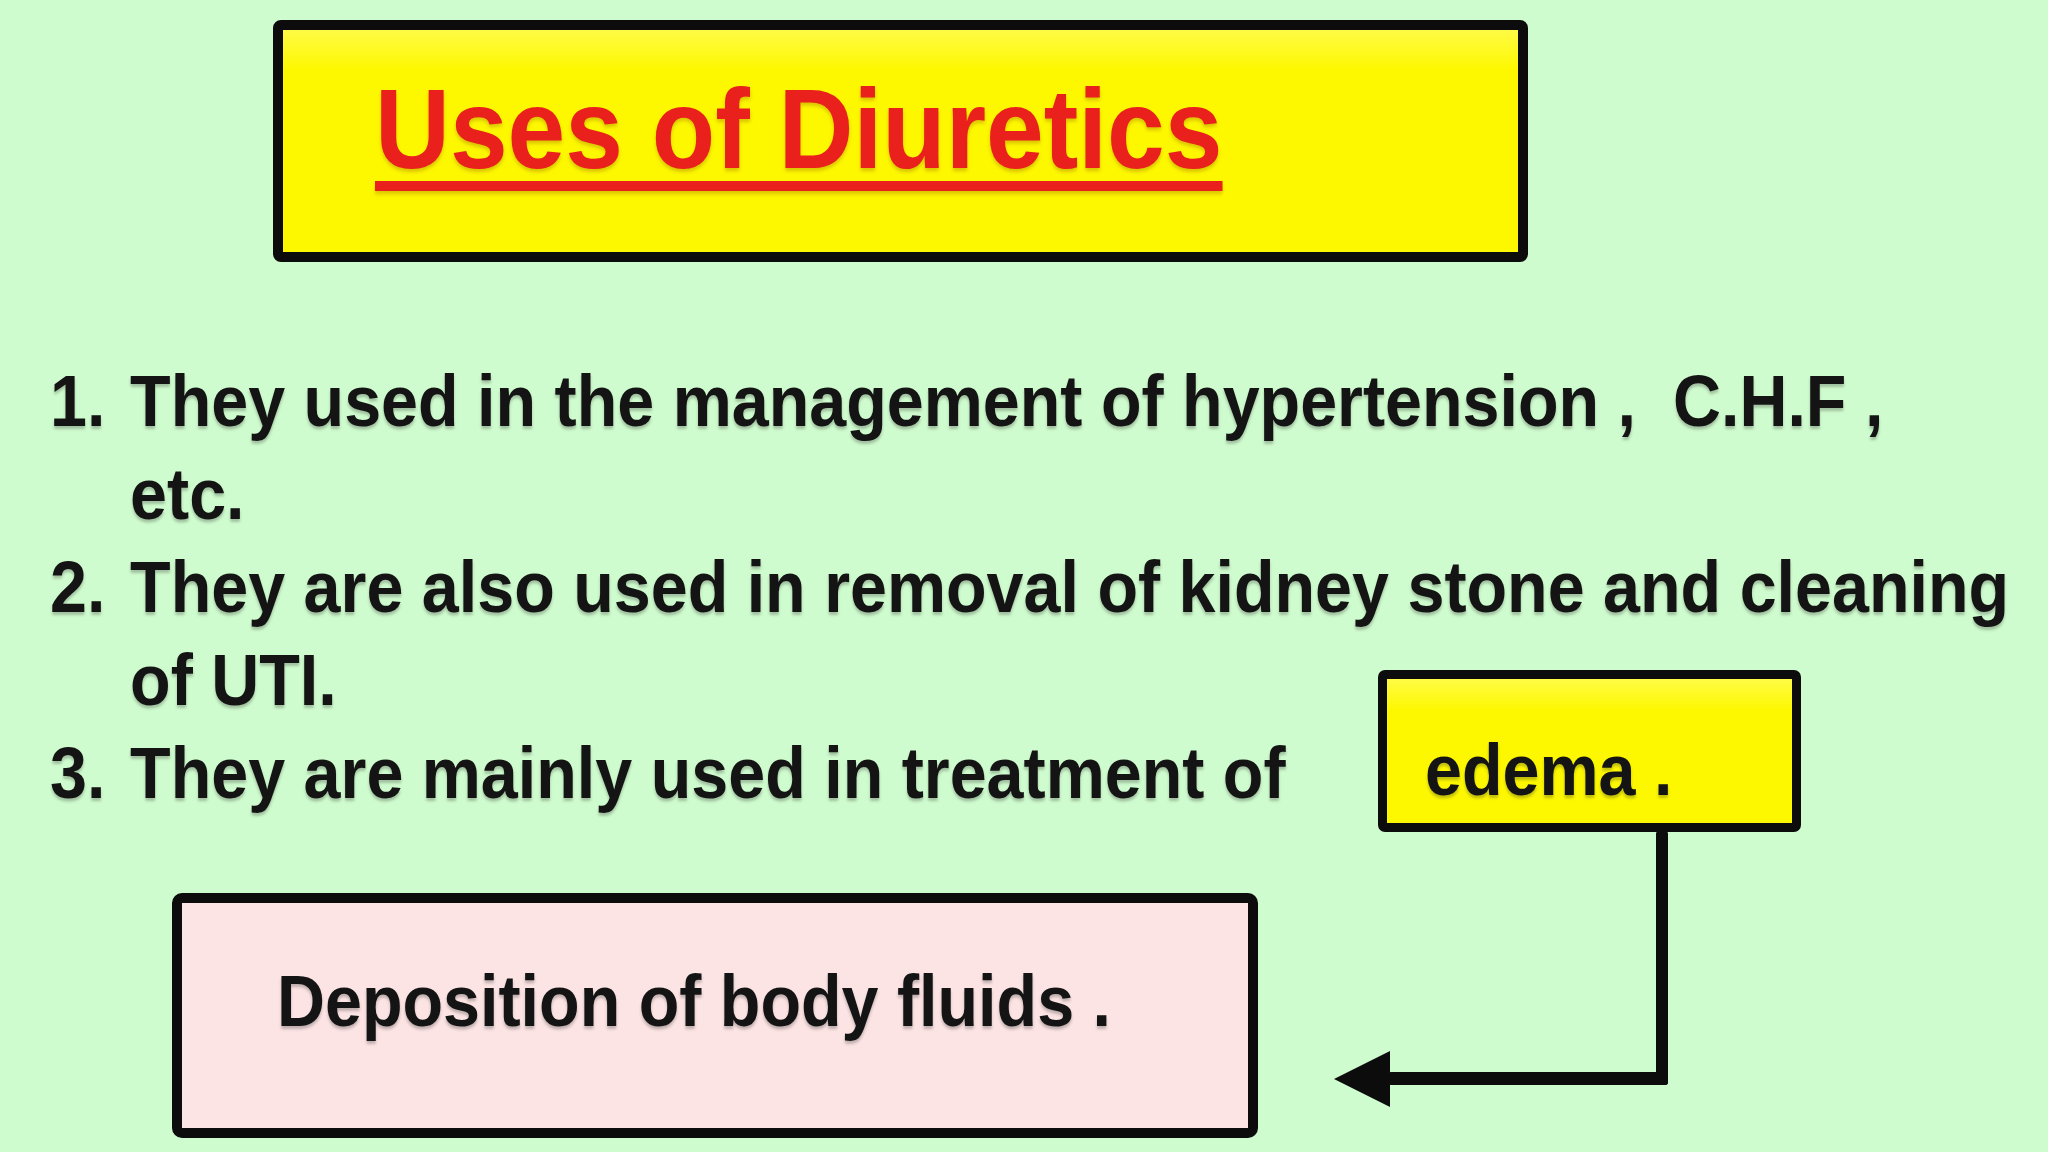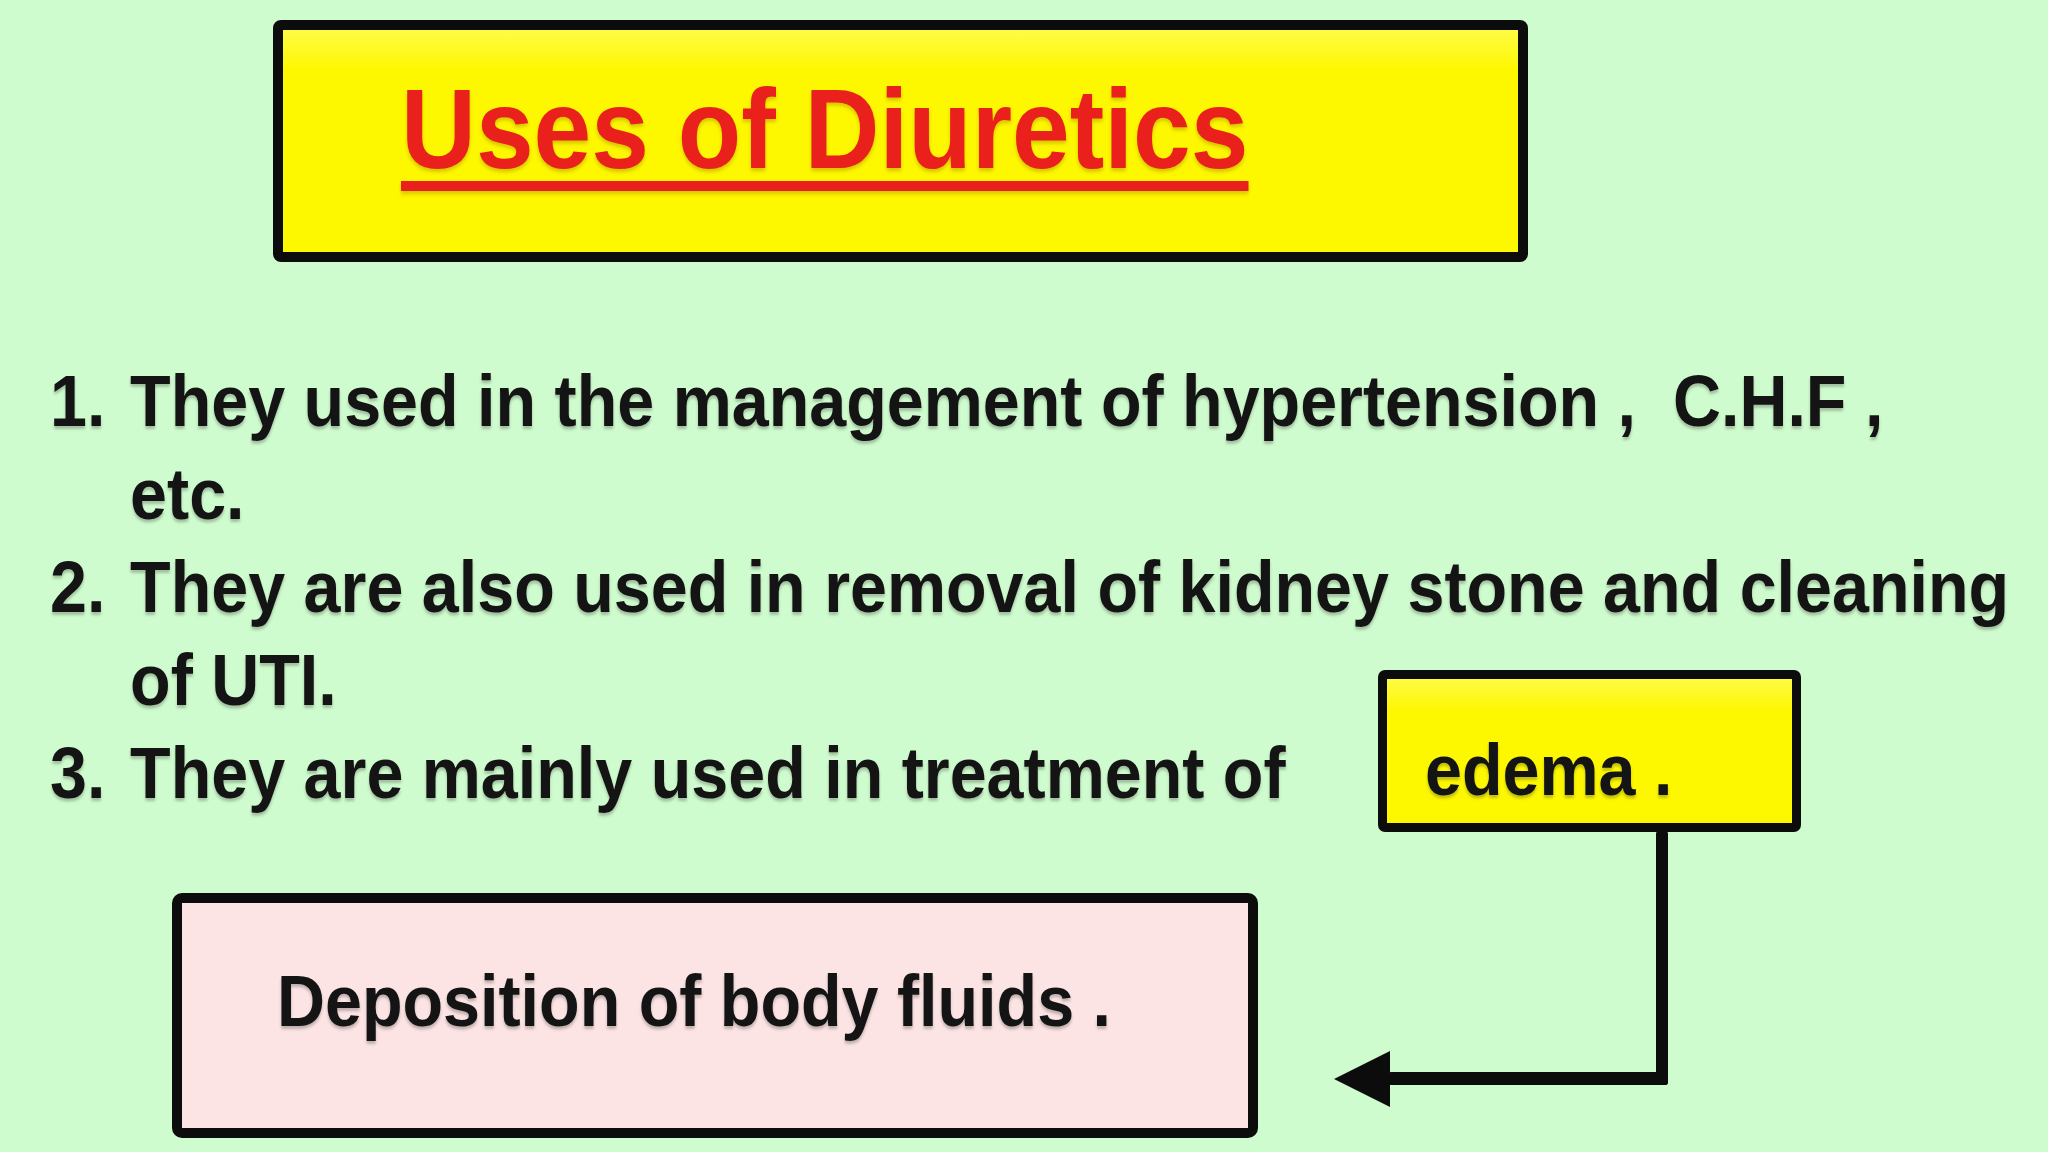--- a/index.html
+++ b/index.html
@@ -16,21 +16,21 @@
     position:relative;width:2048px;height:1152px;overflow:hidden;
     background:var(--background);
     font-family:"Liberation Sans",sans-serif;font-weight:bold;
     color:var(--text-black);
   }
   
   .title-box{
     position:absolute;left:273px;top:20px;width:1255px;height:242px;
     box-sizing:border-box;border:10px solid var(--line-black);border-radius:8px;
     background:linear-gradient(to bottom,#fffb45 0%,var(--box-yellow) 18%);
-    display:flex;align-items:center;padding-left:118px;padding-bottom:24px;
+    display:flex;align-items:center;padding-left:92px;padding-bottom:24px;
   }
   .title-text{
     display:inline-block;transform:scaleX(0.91);transform-origin:0 50%;
     font-size:114px;line-height:1;color:var(--title-red);white-space:pre;
     text-decoration:underline;text-decoration-thickness:10px;text-underline-offset:13px;
     text-shadow:0 3px 4px rgba(120,40,0,0.25);
   }
   
   .uses-list{
     position:absolute;left:50px;top:354px;margin:0;padding:0;list-style:none;

